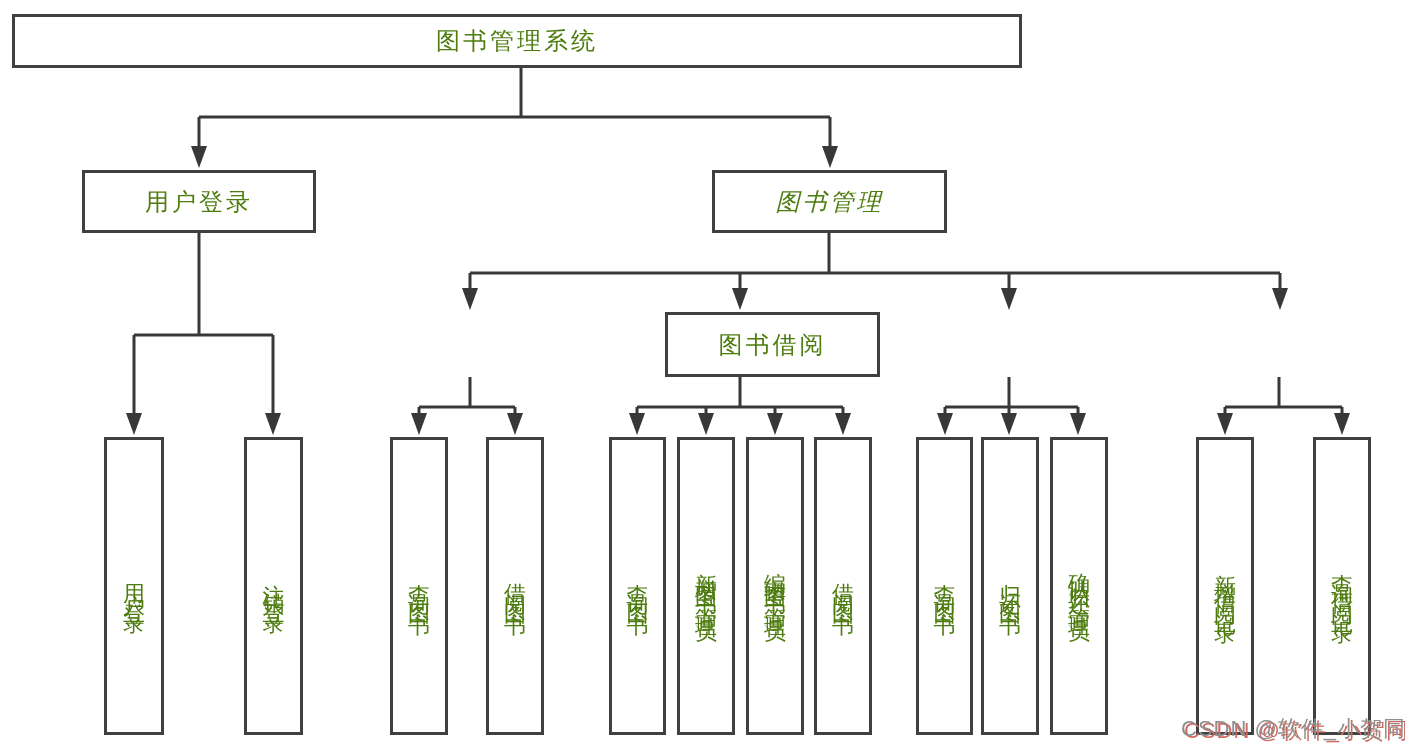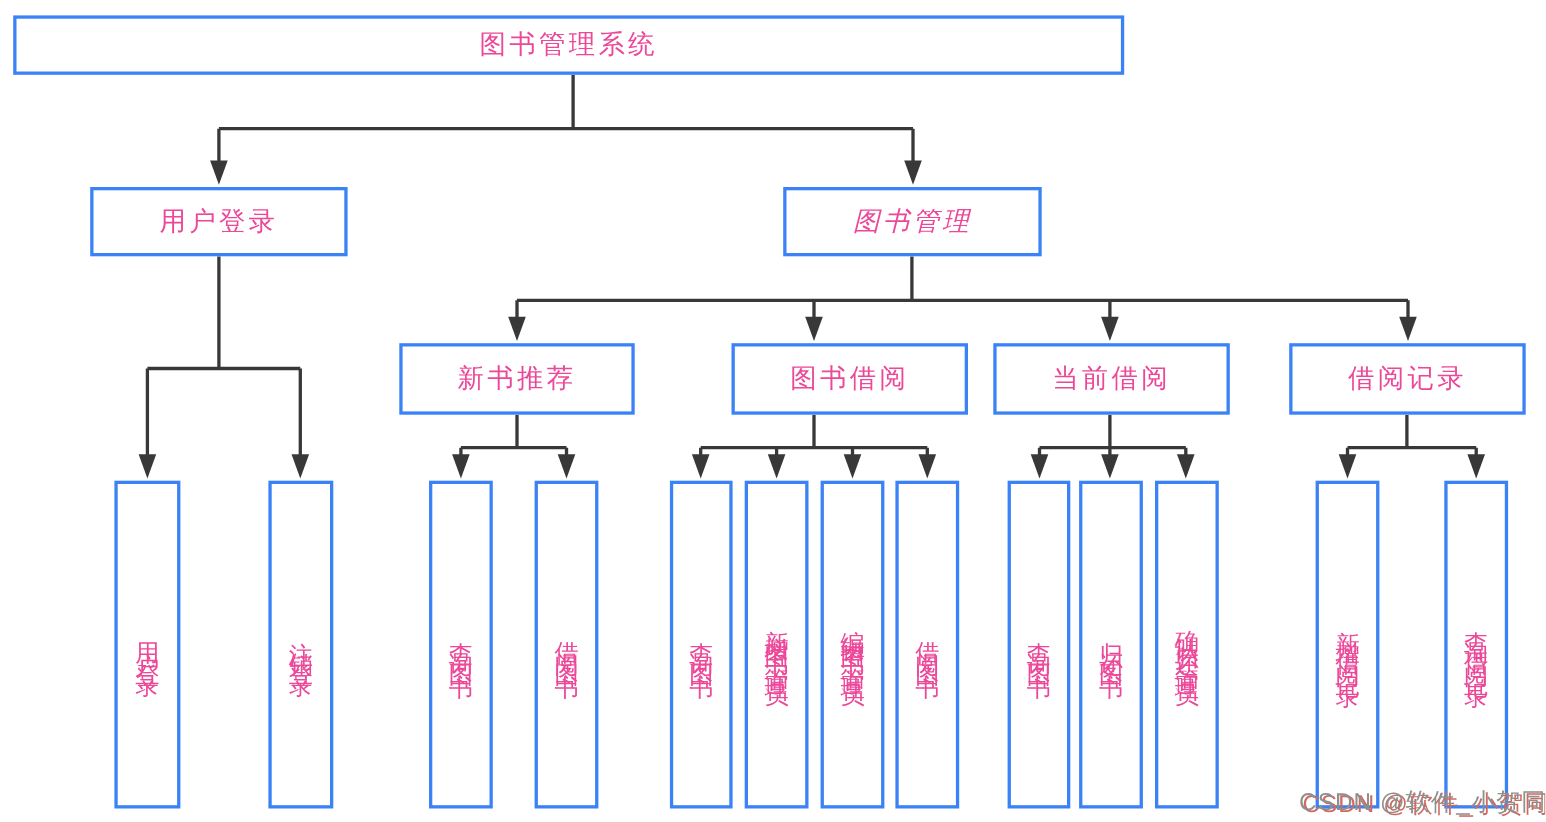--- a/index.html
+++ b/index.html
@@ -14,25 +14,25 @@
   #connectors {
     position: absolute;
     left: 0; top: 0;
     width: 1405px; height: 747px;
     pointer-events: none;
   }
   .node {
     position: absolute;
     box-sizing: border-box;
     background: #ffffff;
-    border: 3px solid #3b82f6;
+    border: 3px solid #404040;
     display: flex;
     align-items: center;
     justify-content: center;
-    color: #ec4899;
+    color: #4d7c0f;
   }
   .htext {
     font-size: 24px;
     letter-spacing: 3px;
     line-height: 1;
     white-space: nowrap;
   }
   .vtext {
     writing-mode: vertical-rl;
     text-orientation: mixed;
@@ -95,31 +95,22 @@
     <span class="htext">图书管理系统</span>
   </div>
 
   <div class="node" style="left:82px; top:170px; width:234px; height:63px;">
     <span class="htext">用户登录</span>
   </div>
   <div class="node" style="left:712px; top:170px; width:235px; height:63px;font-style:italic;">
     <span class="htext">图书管理</span>
   </div>
 
-  <div class="node" style="left:363px; top:312px; width:214px; height:65px;">
-    <span class="htext">新书推荐</span>
-  </div>
   <div class="node" style="left:633px; top:312px; width:215px; height:65px;margin-left:32px;">
     <span class="htext">图书借阅</span>
-  </div>
-  <div class="node" style="left:903px; top:312px; width:215px; height:65px;">
-    <span class="htext">当前借阅</span>
-  </div>
-  <div class="node" style="left:1172px; top:312px; width:215px; height:65px;">
-    <span class="htext">借阅记录</span>
   </div>
 
   <div class="node" style="left:104px; top:437px; width:60px; height:298px;">
     <span class="vtext">用户登录</span>
   </div>
   <div class="node" style="left:244px; top:437px; width:59px; height:298px;">
     <span class="vtext">注销登录</span>
   </div>
 
   <div class="node" style="left:390px; top:437px; width:58px; height:298px;">

